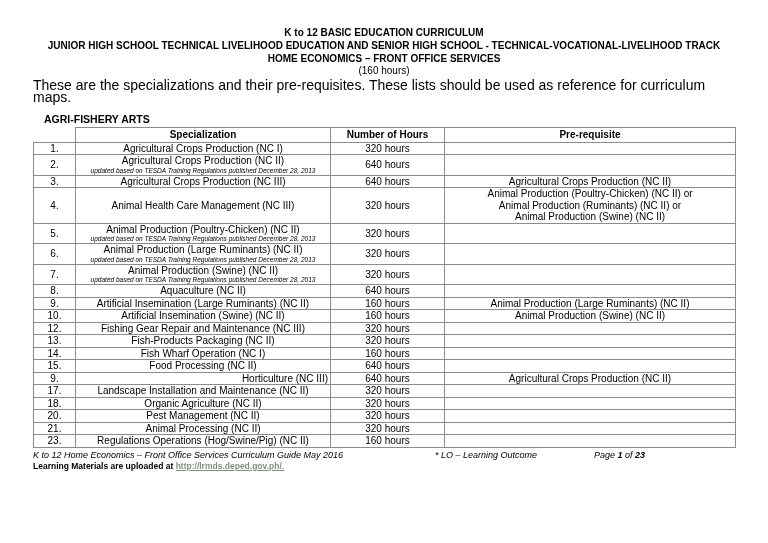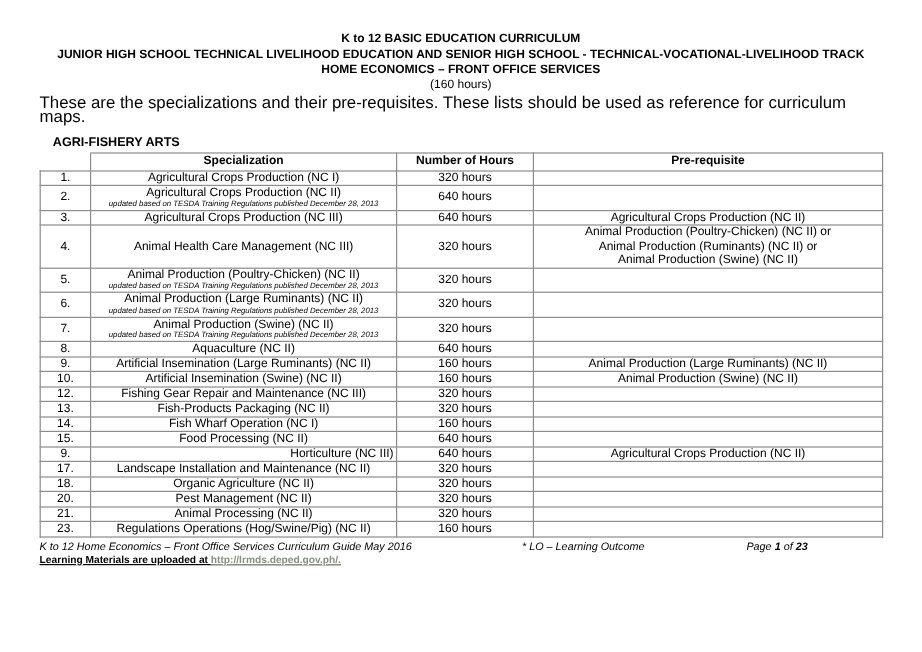--- a/index.html
+++ b/index.html
@@ -35,23 +35,23 @@
     overflow: hidden;
   }
   .spec-table thead th { font-weight: bold; padding: 1px 2px; }
   .spec-table th.empty-th { border-top: none; border-left: none; border-bottom: none; }
   .note { font-size: 6.5px; font-style: italic; line-height: 7px; padding-bottom: 1px; }
   .col-prereq { white-space: pre-line; }
 
   footer { margin-top: 2px; position: relative; }
   .f-line1 { position: relative; font-size: 9px; font-style: italic; line-height: 11px; height: 11px; }
   .f-center { position: absolute; left: 402px; top: 0; }
-  .f-right  { position: absolute; left: 589px; top: 0; }
+  .f-right  { position: absolute; left: 561px; top: 0; }
   .b { font-weight: bold; }
-  .f-line2 { font-size: 8.5px; font-weight: bold; line-height: 11px; text-decoration: underline; }
+  .f-line2 { font-size: 8.5px; font-weight: bold; line-height: 11px; }
   .f-line2 a { text-decoration: underline; }
 </style>
 </head>
 <body>
 
 <div class="page">
 
   <header class="title-block">
     <div class="t1">K to 12 BASIC EDUCATION CURRICULUM</div>
     <div class="t1">JUNIOR HIGH SCHOOL TECHNICAL LIVELIHOOD EDUCATION AND SENIOR HIGH SCHOOL - TECHNICAL-VOCATIONAL-LIVELIHOOD TRACK</div>

